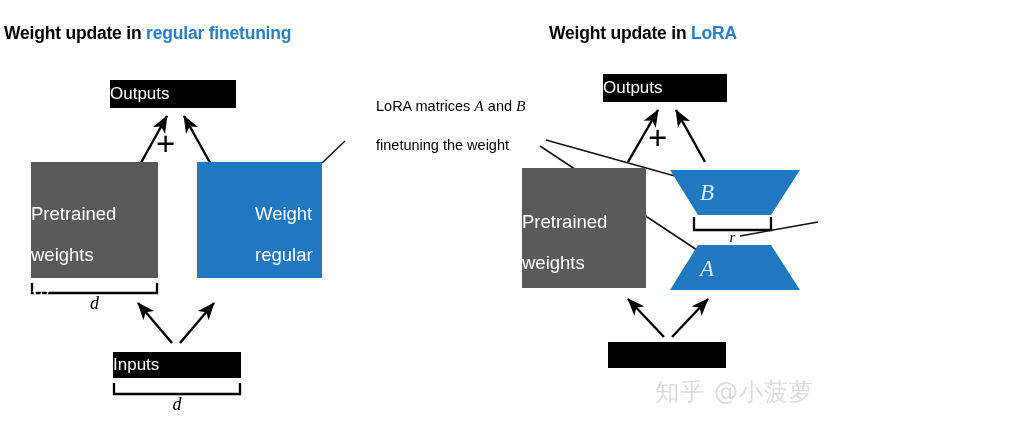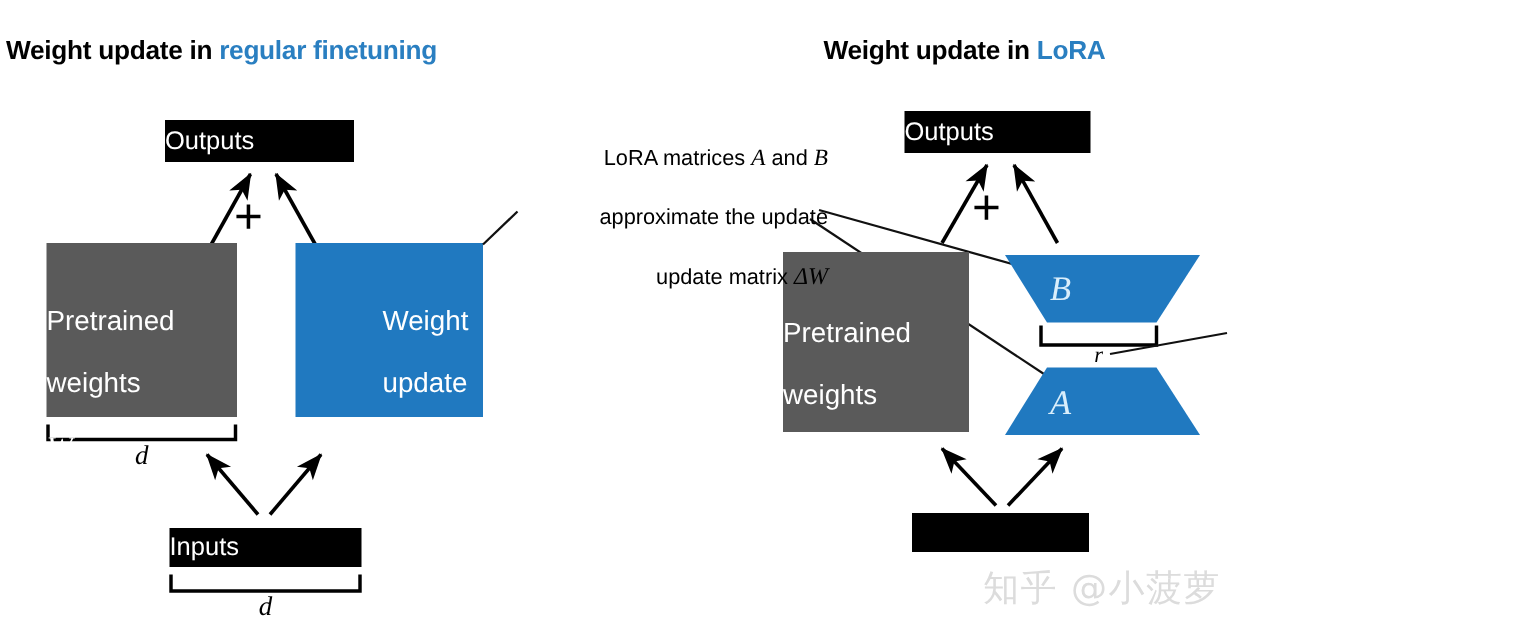--- a/index.html
+++ b/index.html
@@ -51,21 +51,21 @@
   }
   .mathital {
     font-family: "Liberation Serif", serif;
     font-style: italic;
   }
   .annot {
     position: absolute;
     font-family: "Liberation Sans", sans-serif;
     font-size: 14.5px;
     color: #000000;
-    text-align: right;
+    text-align: left;
     line-height: 1.32;
     white-space: pre-line;
   }
   .bracketlabel {
     position: absolute;
     font-family: "Liberation Serif", serif;
     font-style: italic;
     color: #000000;
   }
   .watermark {
@@ -143,34 +143,33 @@
   <div class="boxlabel" style="left:156px; top:126px; width:36px; font-size:33px; color:#000000; font-family:'Liberation Sans',sans-serif;">+</div>
 
   <div class="boxlabel" style="left:31px; top:183px; width:127px; font-size:18.5px;">
     <div>Pretrained</div>
     <div>weights</div>
     <div class="mathital" style="font-size:21px;">W</div>
   </div>
 
   <div class="boxlabel" style="left:207px; top:183px; width:105px; font-size:18.5px; text-align:left;margin-left:48px;">
     <div>Weight</div>
-    <div>update</div>
+    <div>regular</div>
     <div class="mathital" style="font-size:21px;">ΔW</div>
   </div>
 
   <div class="bracketlabel" style="left:31px; top:293px; width:127px; text-align:center; font-size:18px;">d</div>
 
   <div class="boxlabel" style="left:113px; top:355px; width:128px; font-size:17px;">Inputs</div>
 
   <div class="bracketlabel" style="left:114px; top:394px; width:126px; text-align:center; font-size:18px;">d</div>
 
   <div class="annot" style="left:376px; top:77px; width:176px;">
     <div><span>LoRA matrices </span><span class="mathital" style="font-size:15.5px;">A</span><span> and </span><span class="mathital" style="font-size:15.5px;">B</span></div>
-    <div>approximate the update</div>
-    <div><span>update matrix </span><span class="mathital" style="font-size:16px;">ΔW</span></div>
+    <div>finetuning the weight</div>
   </div>
 
   <div class="boxlabel" style="left:603px; top:78px; width:124px; font-size:17px;">Outputs</div>
 
   <div class="boxlabel" style="left:648px; top:120px; width:36px; font-size:33px; color:#000000;">+</div>
 
   <div class="boxlabel" style="left:522px; top:191px; width:124px; font-size:18.5px;">
     <div>Pretrained</div>
     <div>weights</div>
     <div class="mathital" style="font-size:21px;">W</div>

